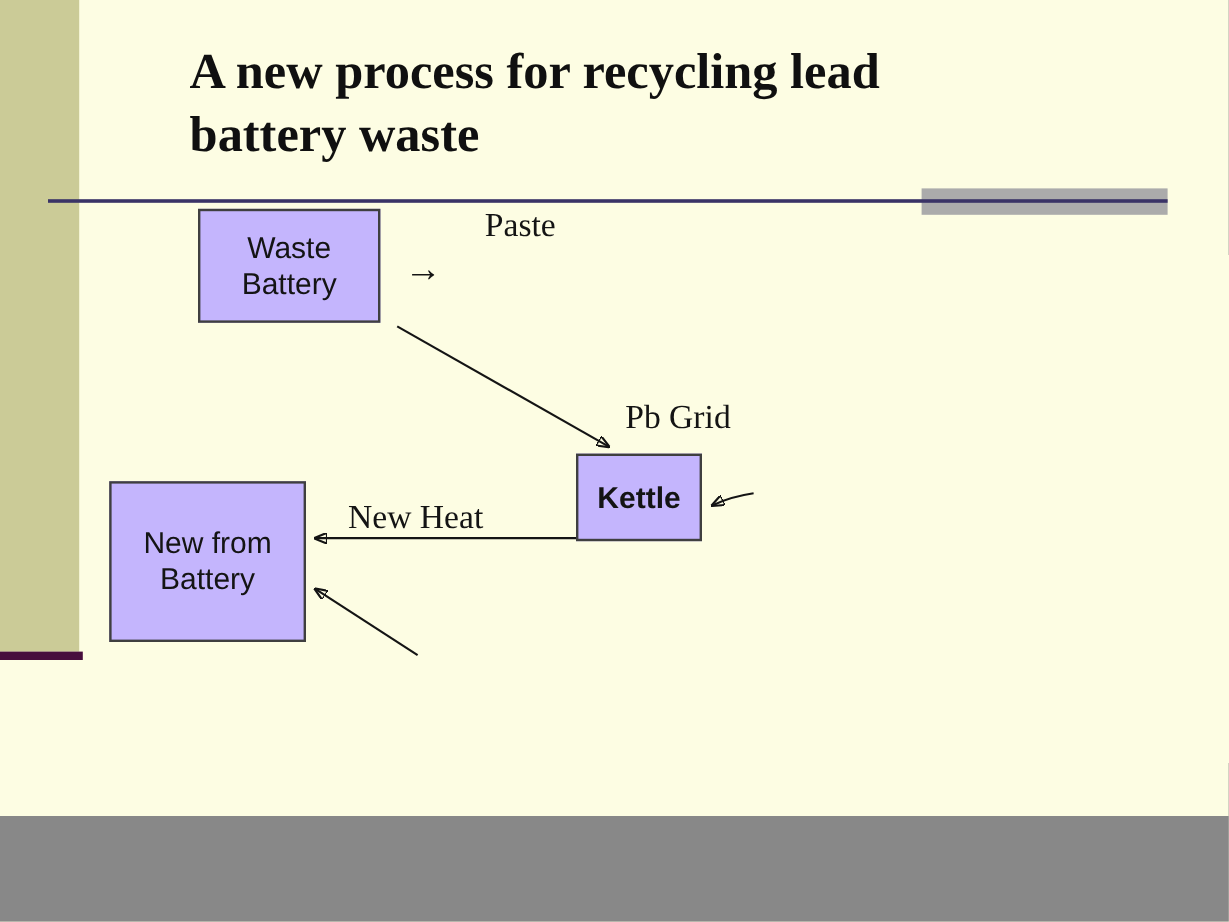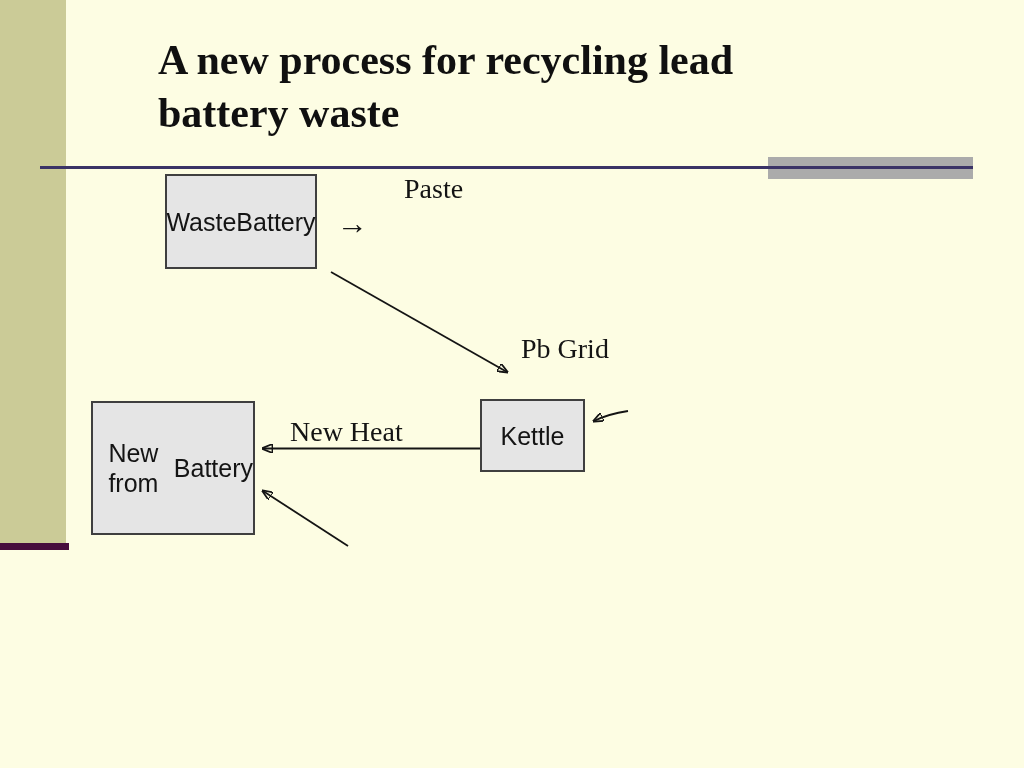--- a/index.html
+++ b/index.html
@@ -1,18 +1,18 @@
 <!DOCTYPE html>
 <html><head>
 <meta charset="utf-8">
 <style>
   html,body{margin:0;padding:0;background:#888;}
   .slide{
     position:relative;
-    width:1024px;height:768px;
+    width:1024px;height:680px;
     background:#FDFDE3;
     overflow:hidden;
     font-family:"Liberation Serif",serif;
     color:#111;
   }
   
   .sidebar{
     position:absolute;left:0;top:0;width:66px;height:543px;
     background:#CBCB97;
   }
@@ -31,31 +31,31 @@
     position:absolute;left:768px;top:157px;width:205px;height:22px;
     background:#ABABAB;z-index:2;
   }
   .rule{
     position:absolute;left:40px;top:166px;width:933px;height:3px;
     background:#3A3366;z-index:3;
   }
   
   .node{
     position:absolute;
-    background:#e5e5e5;
+    background:#c4b5fd;
     border:2px solid #3F3F3F;
     box-sizing:border-box;
-    display:flex;align-items:center;justify-content:center;
+    display:flex;flex-direction:column;align-items:center;justify-content:center;
     font-family:"Liberation Sans",sans-serif;
     font-size:25px;line-height:30px;color:#141414;
     text-align:center;
     z-index:4;
   }
   #node-waste{left:165px;top:174px;width:152px;height:95px;}
-  #node-kettle{left:480px;top:399px;width:105px;height:73px;}
+  #node-kettle{left:480px;top:378px;width:105px;height:73px;font-weight:bold;}
   #node-newlead{left:91px;top:401px;width:164px;height:134px;}
   
   .lbl{
     position:absolute;
     font-family:"Liberation Serif",serif;
     font-size:28px;line-height:38px;color:#141414;
     white-space:nowrap;z-index:4;
   }
   #lbl-paste{left:404px;top:170px;}
   #lbl-arrow-glyph{left:337px;top:205px;font-size:31px;}

